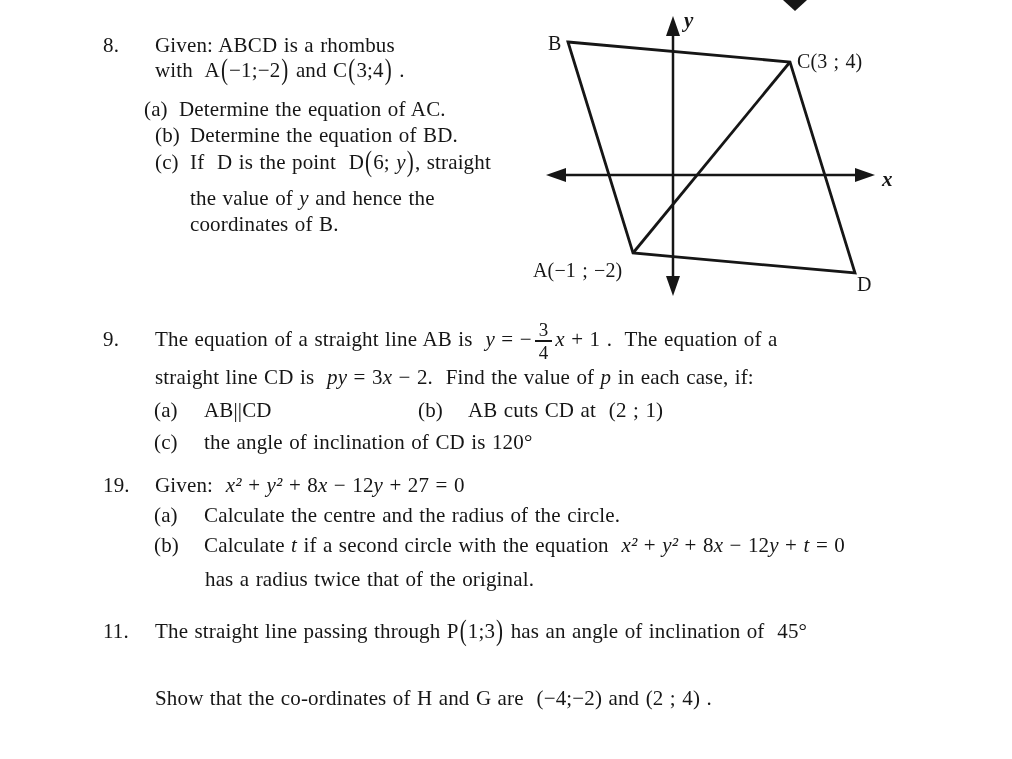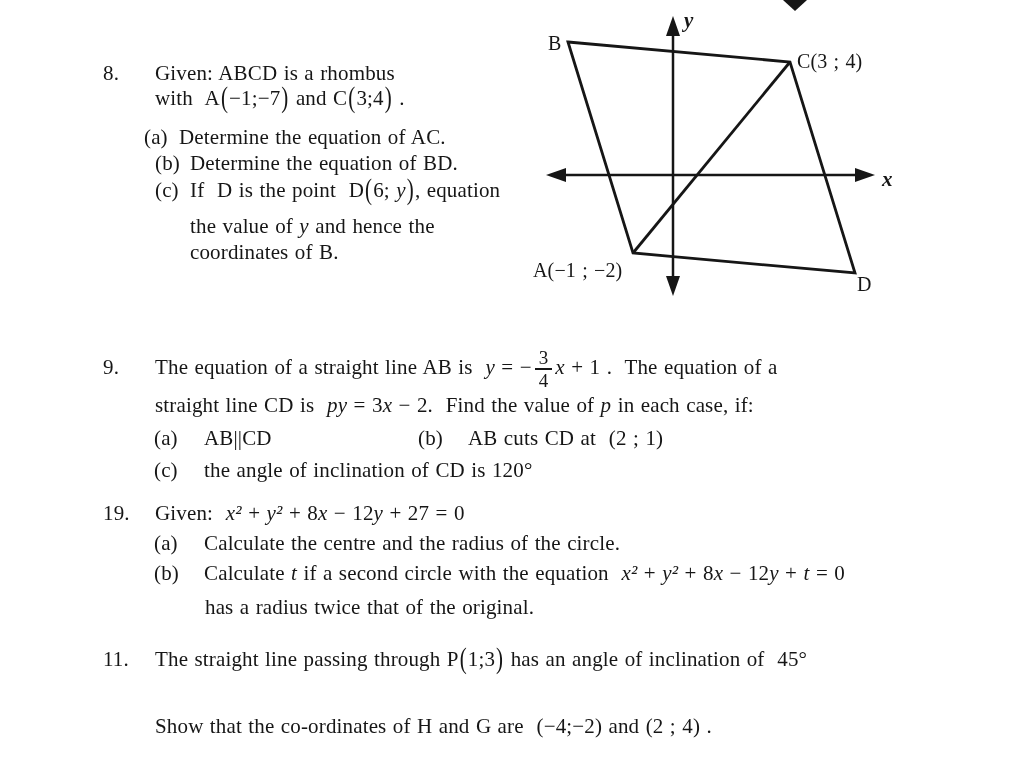--- a/index.html
+++ b/index.html
@@ -8,21 +8,21 @@
     position:relative;
     width:1012px;height:759px;
     background:#ffffff;
     font-family:"Liberation Serif","DejaVu Serif",serif;
     font-size:21px;
     letter-spacing:0.15px;
     word-spacing:1px;
     color:#161616;
     overflow:hidden;
   }
-  .row{position:absolute;white-space:nowrap;line-height:26px;margin-top:28px;}
+  .row{position:absolute;white-space:nowrap;line-height:26px;}
   .qnum{display:inline-block;width:52px;}
   .lblA{display:inline-block;width:35px;}
   .lblB{display:inline-block;width:50px;}
   .seg-r{font-style:normal;}
   .seg-i{font-style:italic;}
   .seg-p{display:inline-block;transform:scaleY(1.38);transform-origin:50% 58%;padding:0 1px;}
   .frac{display:inline-block;vertical-align:middle;text-align:center;line-height:1;margin:0 3px;}
   .frac .fnum{display:block;padding:0 4px 1px;font-size:19px;}
   .frac .fden{display:block;border-top:2px solid #161616;padding:1px 4px 0;font-size:19px;}
   .figure{position:absolute;left:528px;top:0;}
@@ -30,29 +30,29 @@
   .figure text.axis-label{font-style:italic;font-weight:bold;font-size:21px;}
 </style>
 </head>
 <body>
 
 <div class="page">
 
   <div class="row" style="left:103px;top:32px">
     <span class="qnum">8.</span><span><span class="seg-r">Given: ABCD is a rhombus</span></span>
   </div>
-  <div class="row" style="left:155px;top:57px"><span class="seg-r">with&nbsp; </span><span class="seg-r">A</span><span class="seg-p">(</span><span class="seg-r">−1;−7</span><span class="seg-p">)</span><span class="seg-r"> and </span><span class="seg-r">C</span><span class="seg-p">(</span><span class="seg-r">3;4</span><span class="seg-p">)</span><span class="seg-r">&nbsp;.</span></div>
+  <div class="row" style="left:155px;top:57px"><span class="seg-r">with&nbsp; </span><span class="seg-r">A</span><span class="seg-p">(</span><span class="seg-r">−1;−2</span><span class="seg-p">)</span><span class="seg-r"> and </span><span class="seg-r">C</span><span class="seg-p">(</span><span class="seg-r">3;4</span><span class="seg-p">)</span><span class="seg-r">&nbsp;.</span></div>
   <div class="row" style="left:144px;top:96px">
     <span class="lblA">(a)</span><span><span class="seg-r">Determine the equation of AC.</span></span>
   </div>
   <div class="row" style="left:155px;top:122px">
     <span class="lblA">(b)</span><span><span class="seg-r">Determine the equation of BD.</span></span>
   </div>
   <div class="row" style="left:155px;top:149px">
-    <span class="lblA">(c)</span><span><span class="seg-r">If&nbsp; D is the point&nbsp; </span><span class="seg-r">D</span><span class="seg-p">(</span><span class="seg-r">6; </span><span class="seg-i">y</span><span class="seg-p">)</span><span class="seg-r">, equation</span></span>
+    <span class="lblA">(c)</span><span><span class="seg-r">If&nbsp; D is the point&nbsp; </span><span class="seg-r">D</span><span class="seg-p">(</span><span class="seg-r">6; </span><span class="seg-i">y</span><span class="seg-p">)</span><span class="seg-r">, straight</span></span>
   </div>
   <div class="row" style="left:190px;top:185px"><span class="seg-r">the value of </span><span class="seg-i">y</span><span class="seg-r"> and hence the</span></div>
   <div class="row" style="left:190px;top:211px"><span class="seg-r">coordinates of B.</span></div>
 
   <svg class="figure" width="380" height="312" viewBox="0 0 380 312">
 
     <polygon points="255,0 279,0 267,11" fill="#161616"></polygon>
 
     <line x1="145" y1="30" x2="145" y2="282" stroke="#161616" stroke-width="2.5"></line>
     <polygon points="145,16 138,36 152,36" fill="#161616"></polygon>

